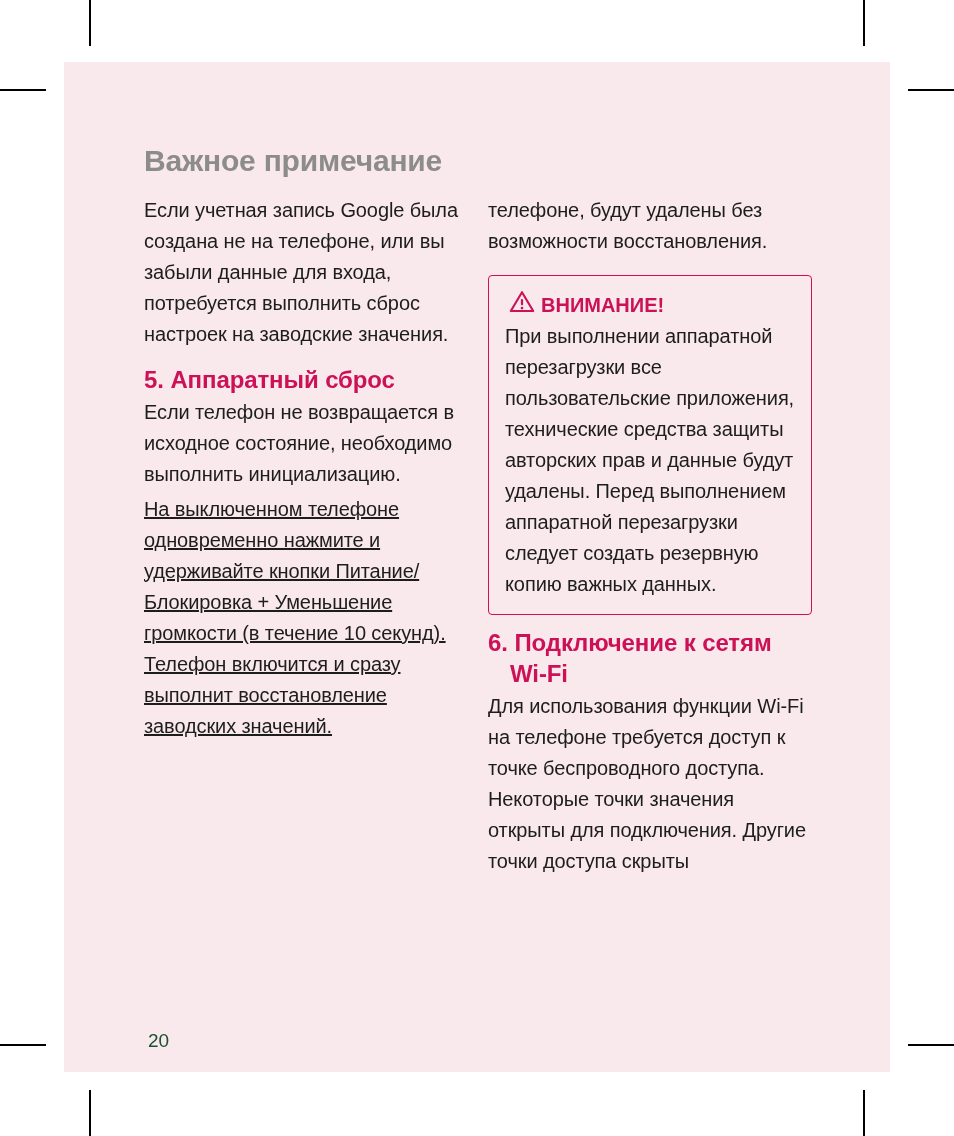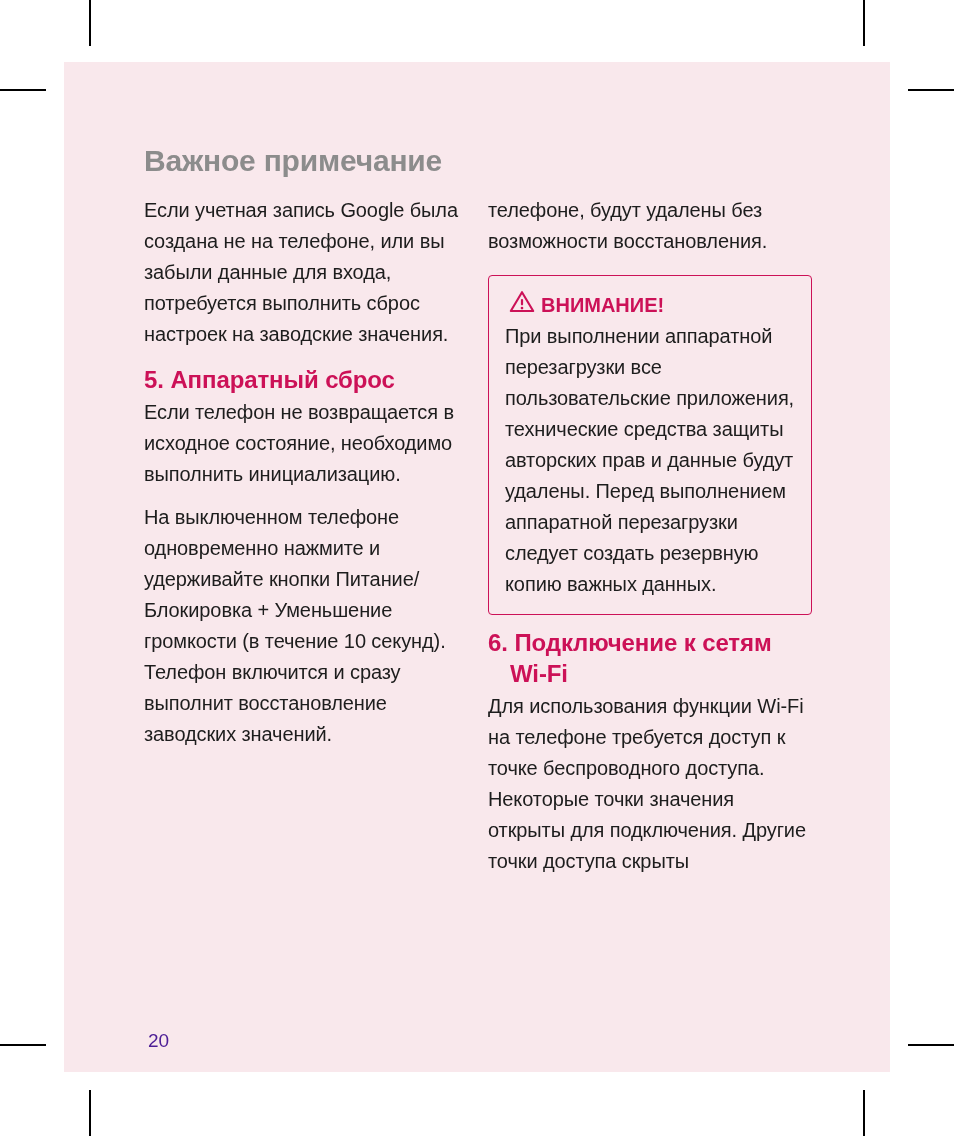--- a/index.html
+++ b/index.html
@@ -65,21 +65,21 @@
     width: 324px;
   }
 
   .para {
     font-size: 20px;
     line-height: 31px;
     color: #1d1d1d;
     margin: 0;
     letter-spacing: -0.1px;
   }
-  .para + .para { margin-top: 12px; }
+  .para + .para { margin-top: 4px; text-decoration: underline; }
 
   .section-head {
     font-size: 24px;
     font-weight: bold;
     line-height: 31px;
     color: #cc1157;
     margin: 14px 0 2px 0;
     letter-spacing: -0.1px;
   }
   .section-head.hang {
@@ -113,21 +113,21 @@
     margin: 0;
     letter-spacing: -0.1px;
   }
   .warn-body b { font-weight: normal; }
 
   .page-number {
     position: absolute;
     left: 84px;
     top: 968px;
     font-size: 19px;
-    color: #4c1d95;
+    color: #14532d;
   }
 </style>
 </head>
 <body>
 
 <div class="crop v crop-tl-v"></div>
 <div class="crop h crop-tl-h"></div>
 <div class="crop v crop-tr-v"></div>
 <div class="crop h crop-tr-h"></div>
 <div class="crop v crop-bl-v"></div>

